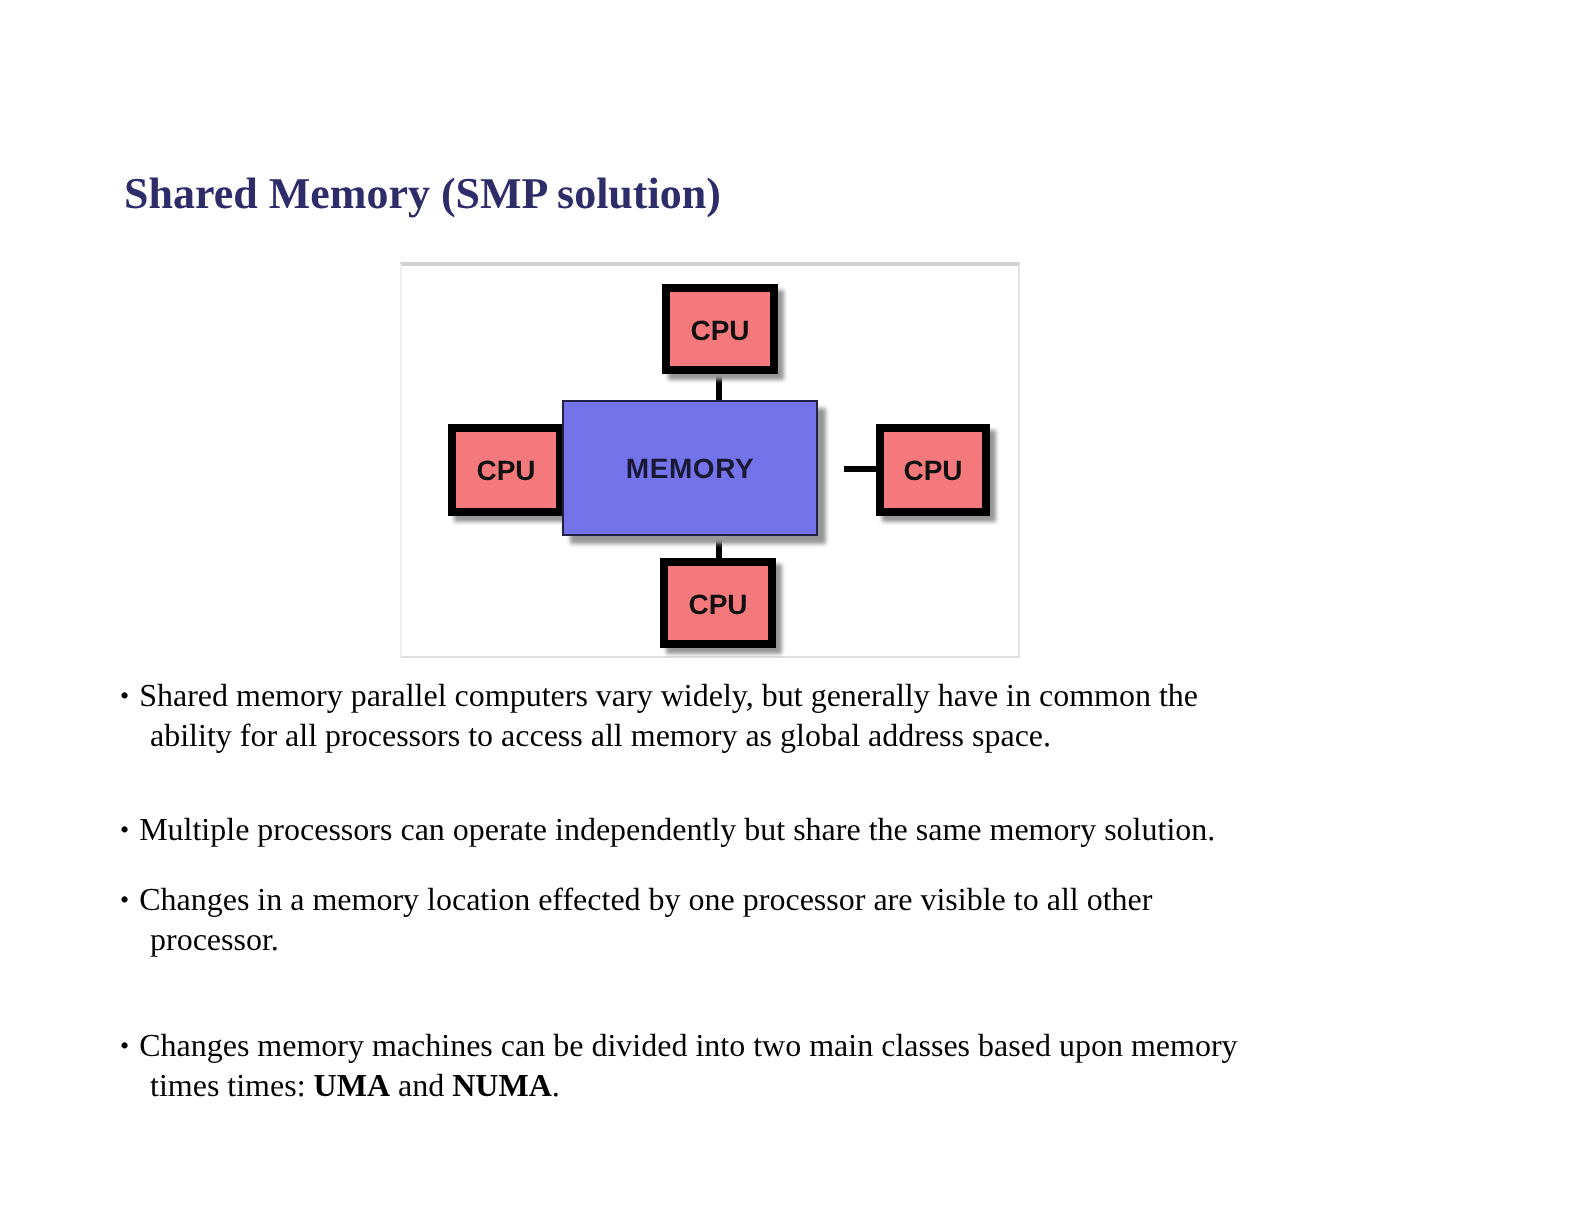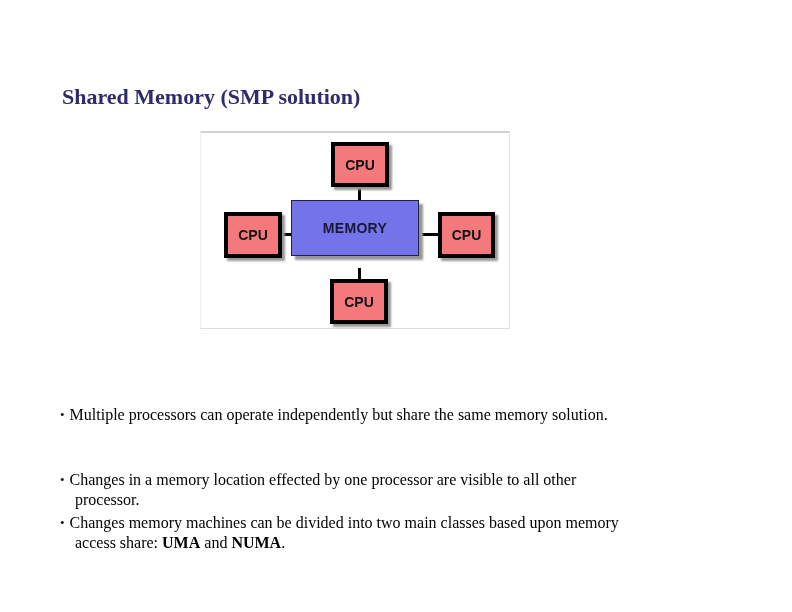--- a/index.html
+++ b/index.html
@@ -63,41 +63,41 @@
     border: 1px solid #222244;
     box-shadow: 4px 4px 2px #979797;
     font-size: 14px;
     letter-spacing: 0.3px;
     color: #191933;
   }
   .cpu-top    { left: 130px; top: 9px;   width: 58px; height: 45px; }
   .cpu-left   { left: 23px;  top: 79px;  width: 58px; height: 46px; }
   .cpu-right  { left: 237px; top: 79px;  width: 57px; height: 46px; }
   .cpu-bottom { left: 129px; top: 146px; width: 58px; height: 45px; }
-  .memory     { left: 90px;  top: 67px;  width: 128px; height: 56px; }
+  .memory     { left: 80px;  top: 67px;  width: 128px; height: 68px; }
   .connector {
     position: absolute;
     background: #000000;
   }
   .conn-top    { left: 157px; top: 54px;  width: 3px;  height: 13px; }
   .conn-bottom { left: 157px; top: 135px; width: 3px;  height: 11px; }
   .conn-left   { left: 81px;  top: 100px; width: 12px; height: 3px; }
   .conn-right  { left: 221px; top: 100px; width: 16px; height: 3px; }
   
   .bullets {
     position: absolute;
     left: 60px;
     width: 670px;
     font-size: 16px;
     line-height: 20px;
     color: #000000;
   }
   .bullet-1 { top: 338px; }
   .bullet-2 { top: 405px; }
-  .bullet-3 { top: 470px; }
+  .bullet-3 { top: 440px; }
   .bullet-4 { top: 513px; }
   .line { display: block; }
   .l2 { padding-left: 15px; }
   .marker {
     display: inline-block;
     font-size: 13px;
     margin-right: 5px;
     vertical-align: 1px;
   }
   .emph { font-weight: bold; }
@@ -125,28 +125,32 @@
       <span>MEMORY</span>
     </div>
     <div class="node cpu cpu-right">
       <span>CPU</span>
     </div>
     <div class="node cpu cpu-bottom">
       <span>CPU</span>
     </div>
   </div>
 
+  <div class="bullets bullet-1">
+    <span class="line l1"><span class="marker">•</span><span>Shared memory parallel computers vary widely, but generally have in common the</span></span>
+    <span class="line l2">ability for all processors to access all memory as global address space.</span>
+  </div>
 
   <div class="bullets bullet-2">
     <span class="line l1"><span class="marker">•</span><span>Multiple processors can operate independently but share the same memory solution.</span></span>
   </div>
 
   <div class="bullets bullet-3">
     <span class="line l1"><span class="marker">•</span><span>Changes in a memory location effected by one processor are visible to all other</span></span>
     <span class="line l2">processor.</span>
   </div>
 
   <div class="bullets bullet-4">
     <span class="line l1"><span class="marker">•</span><span>Changes memory machines can be divided into two main classes based upon memory</span></span>
-    <span class="line l2"><span>access share: </span><span class="emph">UMA</span><span> and </span><span class="emph">NUMA</span><span>.</span></span>
+    <span class="line l2"><span>times times: </span><span class="emph">UMA</span><span> and </span><span class="emph">NUMA</span><span>.</span></span>
   </div>
 
 </div>
 
 </body></html>

